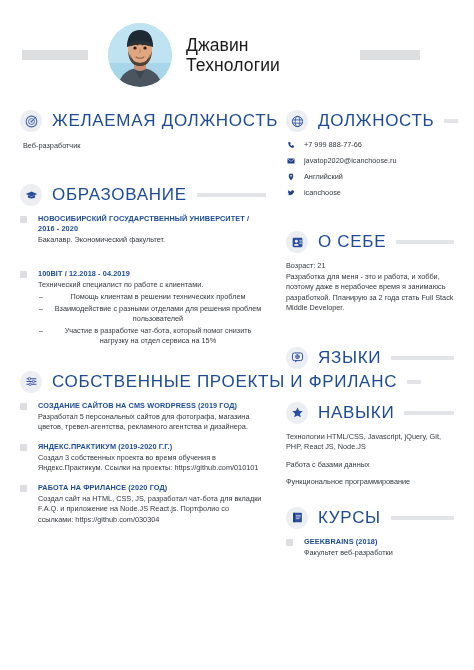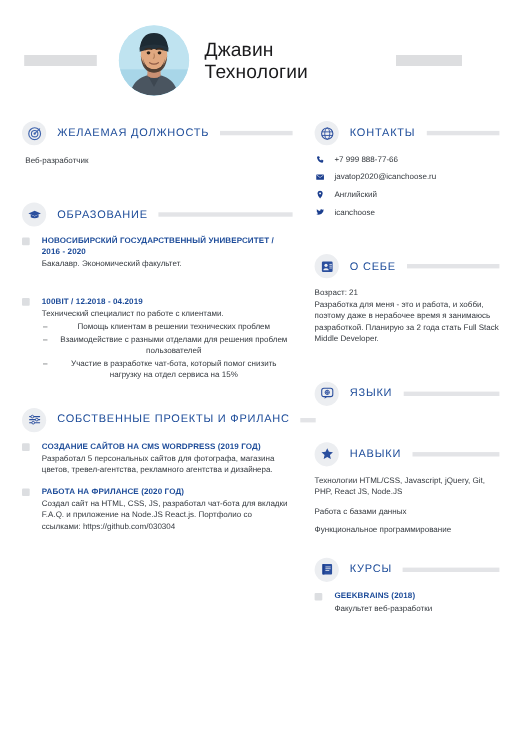--- a/index.html
+++ b/index.html
@@ -97,21 +97,21 @@
     border-radius: 50%;
     background: #eceef1;
     display: flex;
     align-items: center;
     justify-content: center;
     flex: none;
   }
   .sec-icon svg { display: block; }
   .sec-title {
     margin-left: 10px;
-    font-size: 10px;
+    font-size: 17px;
     letter-spacing: 0.7px;
     color: #1c4b99;
     font-weight: 400;
     white-space: nowrap;
   }
   .sec-rule {
     flex: 1 1 auto;
     height: 4px;
     background: #e3e4e7;
     margin-left: 10px;
@@ -361,20 +361,27 @@
         </div>
 
         <div class="entry">
           <span class="entry-marker"></span>
           <div class="entry-body">
             <div class="entry-title">СОЗДАНИЕ САЙТОВ НА CMS WORDPRESS (2019 ГОД)</div>
             <div class="entry-sub">Разработал 5 персональных сайтов для фотографа, магазина цветов, тревел-агентства, рекламного агентства и дизайнера.</div>
           </div>
         </div>
 
+        <div class="entry">
+          <span class="entry-marker"></span>
+          <div class="entry-body">
+            <div class="entry-title">ЯНДЕКС.ПРАКТИКУМ (2019-2020 Г.Г.)</div>
+            <div class="entry-sub">Создал 3 собственных проекта во время обучения в Яндекс.Практикум. Ссылки на проекты: https://github.com/010101</div>
+          </div>
+        </div>
 
         <div class="entry">
           <span class="entry-marker"></span>
           <div class="entry-body">
             <div class="entry-title">РАБОТА НА ФРИЛАНСЕ (2020 ГОД)</div>
             <div class="entry-sub">Создал сайт на HTML, CSS, JS, разработал чат-бота для вкладки F.A.Q. и приложение на Node.JS React.js. Портфолио со ссылками: https://github.com/030304</div>
           </div>
         </div>
       </div>
 
@@ -384,21 +391,21 @@
 
       <div class="section">
         <div class="sec-head">
           <span class="sec-icon">
             <svg width="13" height="13" viewBox="0 0 16 16">
               <circle cx="8" cy="8" r="6.3" fill="none" stroke="#2b4f9e" stroke-width="1.2"></circle>
               <ellipse cx="8" cy="8" rx="2.8" ry="6.3" fill="none" stroke="#2b4f9e" stroke-width="1"></ellipse>
               <path d="M2 6 H14 M2 10 H14" stroke="#2b4f9e" stroke-width="1"></path>
             </svg>
           </span>
-          <span class="sec-title">КОНТАКТЫ</span>
+          <span class="sec-title">ДОЛЖНОСТЬ</span>
           <span class="sec-rule"></span>
         </div>
 
         <div class="contact-row">
           <span class="contact-ico">
             <svg width="8" height="8" viewBox="0 0 16 16">
               <path d="M3 2.6 L6 2 L7.6 5 L6 6.2 q1.2 2.6 3.8 3.8 L11 8 L14 9.6 L13.4 12.6 q-0.4 1.4 -2 1.2 Q5 13 3 6.6 Q1.8 3.2 3 2.6 Z" fill="#1c3f8f"></path>
             </svg>
           </span>
           <span class="contact-val">+7 999 888-77-66</span>

